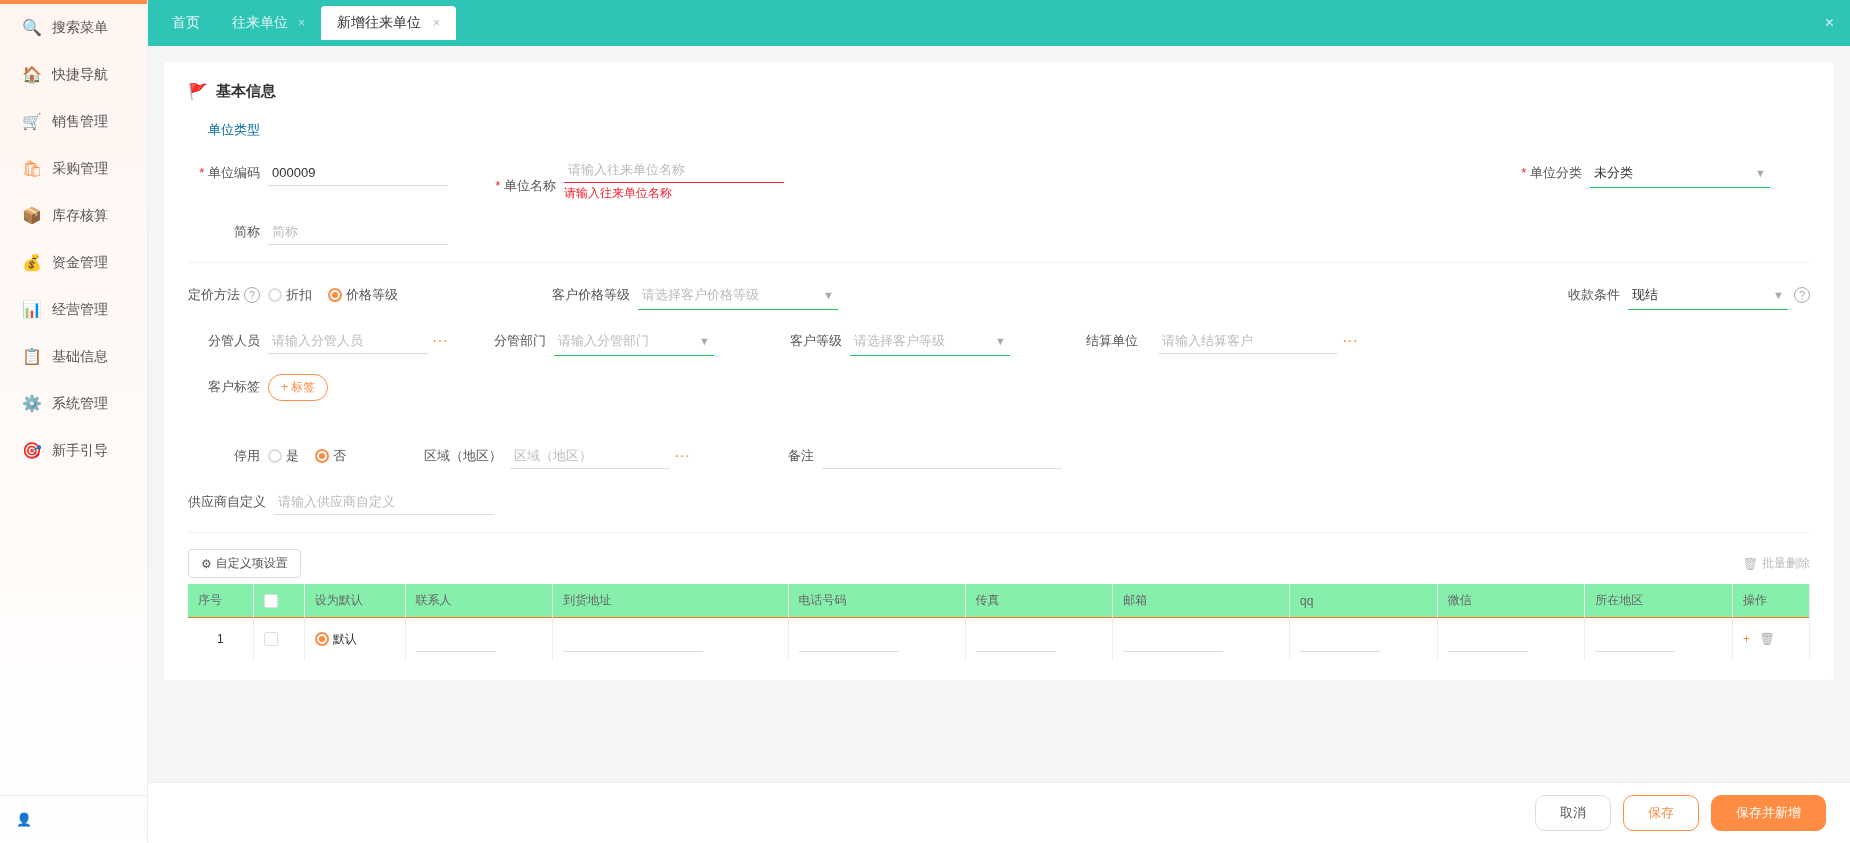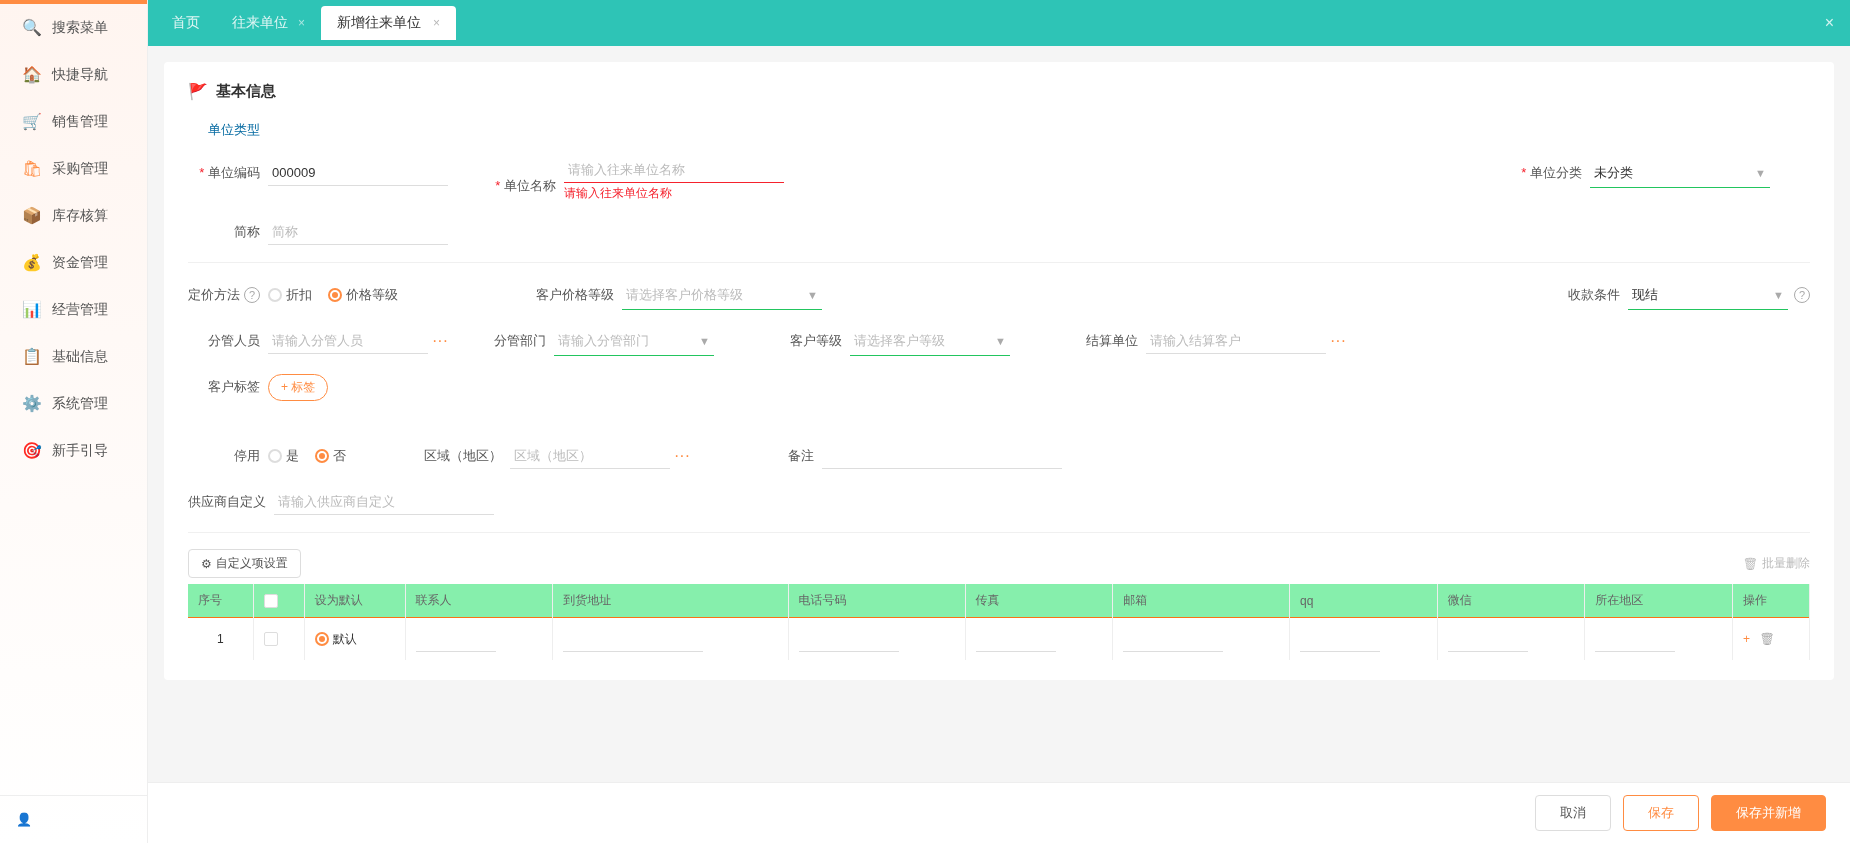--- a/index.html
+++ b/index.html
@@ -302,21 +302,21 @@
       background: #fff;
       border-top: 1px solid #eee;
       padding: 12px 24px;
       display: flex;
       justify-content: flex-end;
       gap: 12px;
       flex-shrink: 0;
     }
     .btn {
       padding: 8px 24px;
-      border-radius: 4px;
+      border-radius: 10px;
       font-size: 13px;
       cursor: pointer;
       border: 1px solid #ddd;
     }
     .btn-default { background: #fff; color: #555; }
     .btn-primary { background: #fff; color: #ff8c42; border-color: #ff8c42; }
     .btn-success { background: #ff8c42; color: #fff; border-color: #ff8c42; }
 
     .checkbox-box {
       width: 14px; height: 14px;
@@ -456,21 +456,21 @@
         </div>
       </div>
 
       <div style="display:flex; align-items:center; margin-bottom:14px;">
         <div class="fg-label" style="min-width:80px; text-align:right; padding-right:8px;">简称</div>
         <input class="input-underline" placeholder="简称" style="width: 180px;">
       </div>
 
       <div class="form-section-separator"></div>
 
-      <div style="display:flex; align-items:center; margin-bottom:14px; gap:0; flex-wrap:wrap;">
+      <div style="display:flex; align-items:center; margin-bottom:14px; gap:16px; flex-wrap:wrap;">
         <div style="display:flex; align-items:center; min-width:320px;">
           <div style="min-width:80px; text-align:right; padding-right:8px; color:#555; white-space:nowrap; display:flex; align-items:center; gap:4px;">
             <span>定价方法</span>
             <span class="help-icon">?</span>
           </div>
           <div class="radio-group">
             <div class="radio-item">
               <div class="radio-circle"></div>
               <span>折扣</span>
             </div>
@@ -512,21 +512,21 @@
         </div>
         <div style="display:flex; align-items:center; margin-left:16px; min-width:280px;">
           <div class="fg-label" style="min-width:70px; text-align:right; padding-right:8px;">客户等级</div>
           <div class="select-field" style="min-width:160px;">
             <span class="placeholder">请选择客户等级</span>
             <span class="caret">▼</span>
           </div>
         </div>
         <div style="display:flex; align-items:center; margin-left:16px; flex:1;">
           <div class="fg-label" style="min-width:70px; text-align:right; padding-right:8px;">结算单位</div>
-          <input class="input-underline" placeholder="请输入结算客户" style="width: 180px;">
+          <input class="input-underline" placeholder="请输入结算客户" style="width: 180px; margin-left: 12px;">
           <span class="more-btn">···</span>
         </div>
       </div>
 
       <div style="display:flex; align-items:center; margin-bottom:14px;">
         <div class="fg-label" style="min-width:80px; text-align:right; padding-right:8px;">客户标签</div>
         <button class="tag-btn">+ 标签</button>
       </div>
 
       <div style="display:flex; align-items:center; margin-bottom:14px; gap:0; flex-wrap:wrap;margin-top:37px;">

